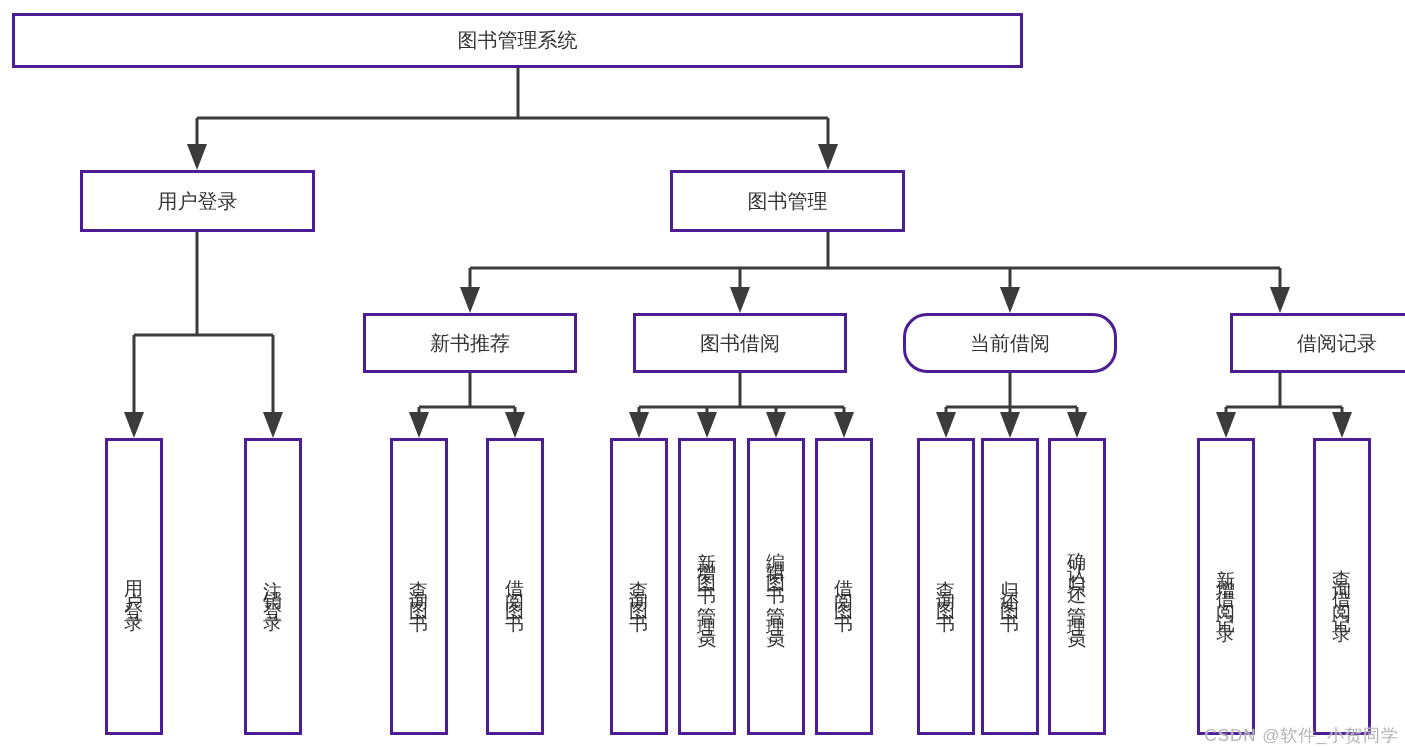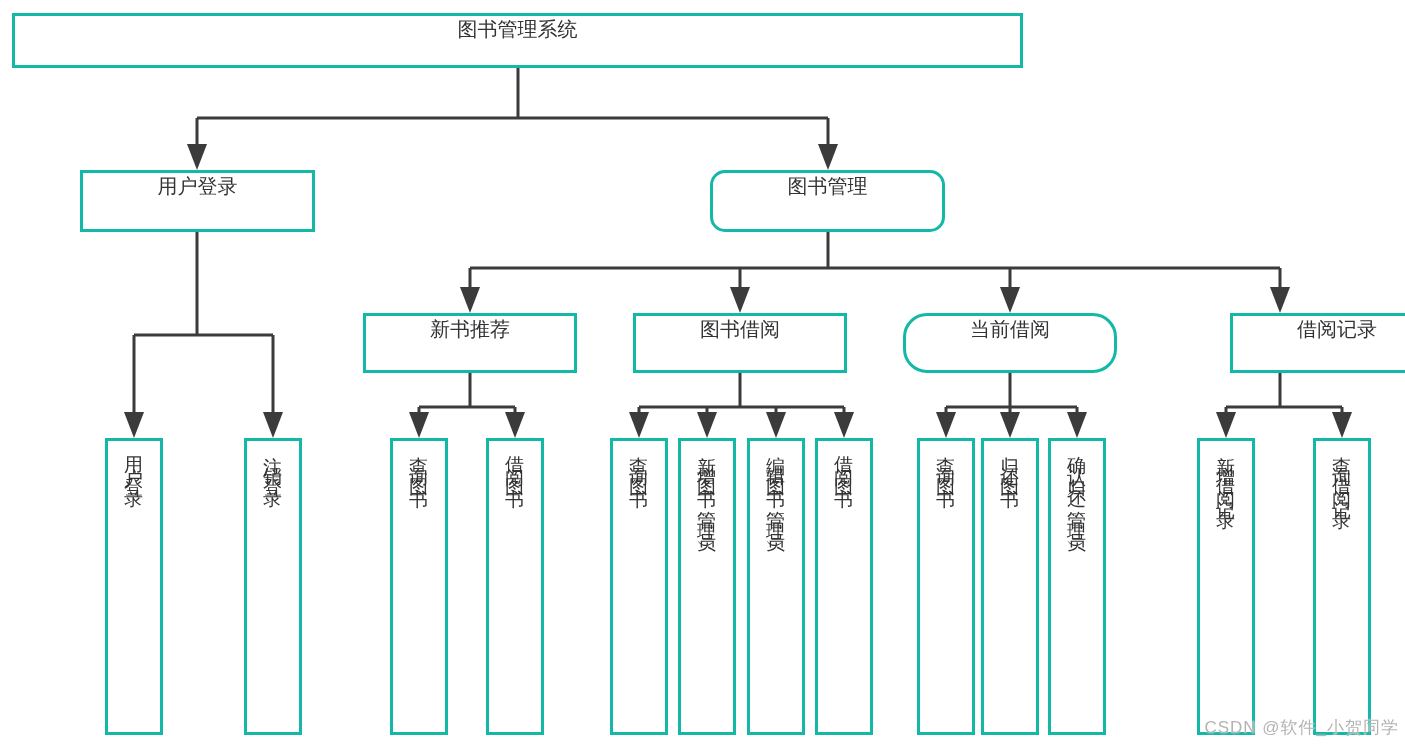--- a/index.html
+++ b/index.html
@@ -7,38 +7,38 @@
     position:relative;
     width:1405px;height:747px;
     background:#ffffff;
     font-family:"Liberation Sans","DejaVu Sans",sans-serif;
     overflow:hidden;
   }
   .lines{position:absolute;left:0;top:0;width:1405px;height:747px;}
   .node{
     position:absolute;
     background:#ffffff;
-    border:3px solid #14b8a6;
+    border:3px solid #4c1d95;
     box-sizing:border-box;
-    display:flex;justify-content:center;
+    display:flex;align-items:center;justify-content:center;
     color:#333333;
   }
   .node-root{left:12px;top:13px;width:1011px;height:55px;font-size:20px;}
   .node-l2{top:170px;width:235px;height:62px;font-size:20px;}
   .node-l3{top:313px;width:214px;height:60px;font-size:20px;}
   .leaf{top:438px;width:58px;height:297px;font-size:19px;}
   .leaf .vtext{
     writing-mode:vertical-rl;
     text-orientation:mixed;
     letter-spacing:11px;
     line-height:1;
     white-space:nowrap;
   }
   .watermark{
-    position:absolute;right:6px;bottom:8px;
+    position:absolute;right:6px;bottom:0;
     font-size:17px;color:#b3b3b3;
     text-shadow:0 0 2px #ffffff;
     letter-spacing:1px;
   }
 </style>
 </head>
 <body>
 
 <div class="stage">
 
@@ -85,21 +85,21 @@
     </g>
   </svg>
 
   <div class="node node-root">
     <span>图书管理系统</span>
   </div>
 
   <div class="node node-l2" style="left:80px;">
     <span>用户登录</span>
   </div>
-  <div class="node node-l2" style="left:710px;border-radius:15px;">
+  <div class="node node-l2" style="left:670px;">
     <span>图书管理</span>
   </div>
 
   <div class="node node-l3" style="left:633px;">
     <span>图书借阅</span>
   </div>
   <div class="node node-l3" style="left:363px;">
     <span>新书推荐</span>
   </div>
   <div class="node node-l3" style="left:903px;border-radius:24px;">

